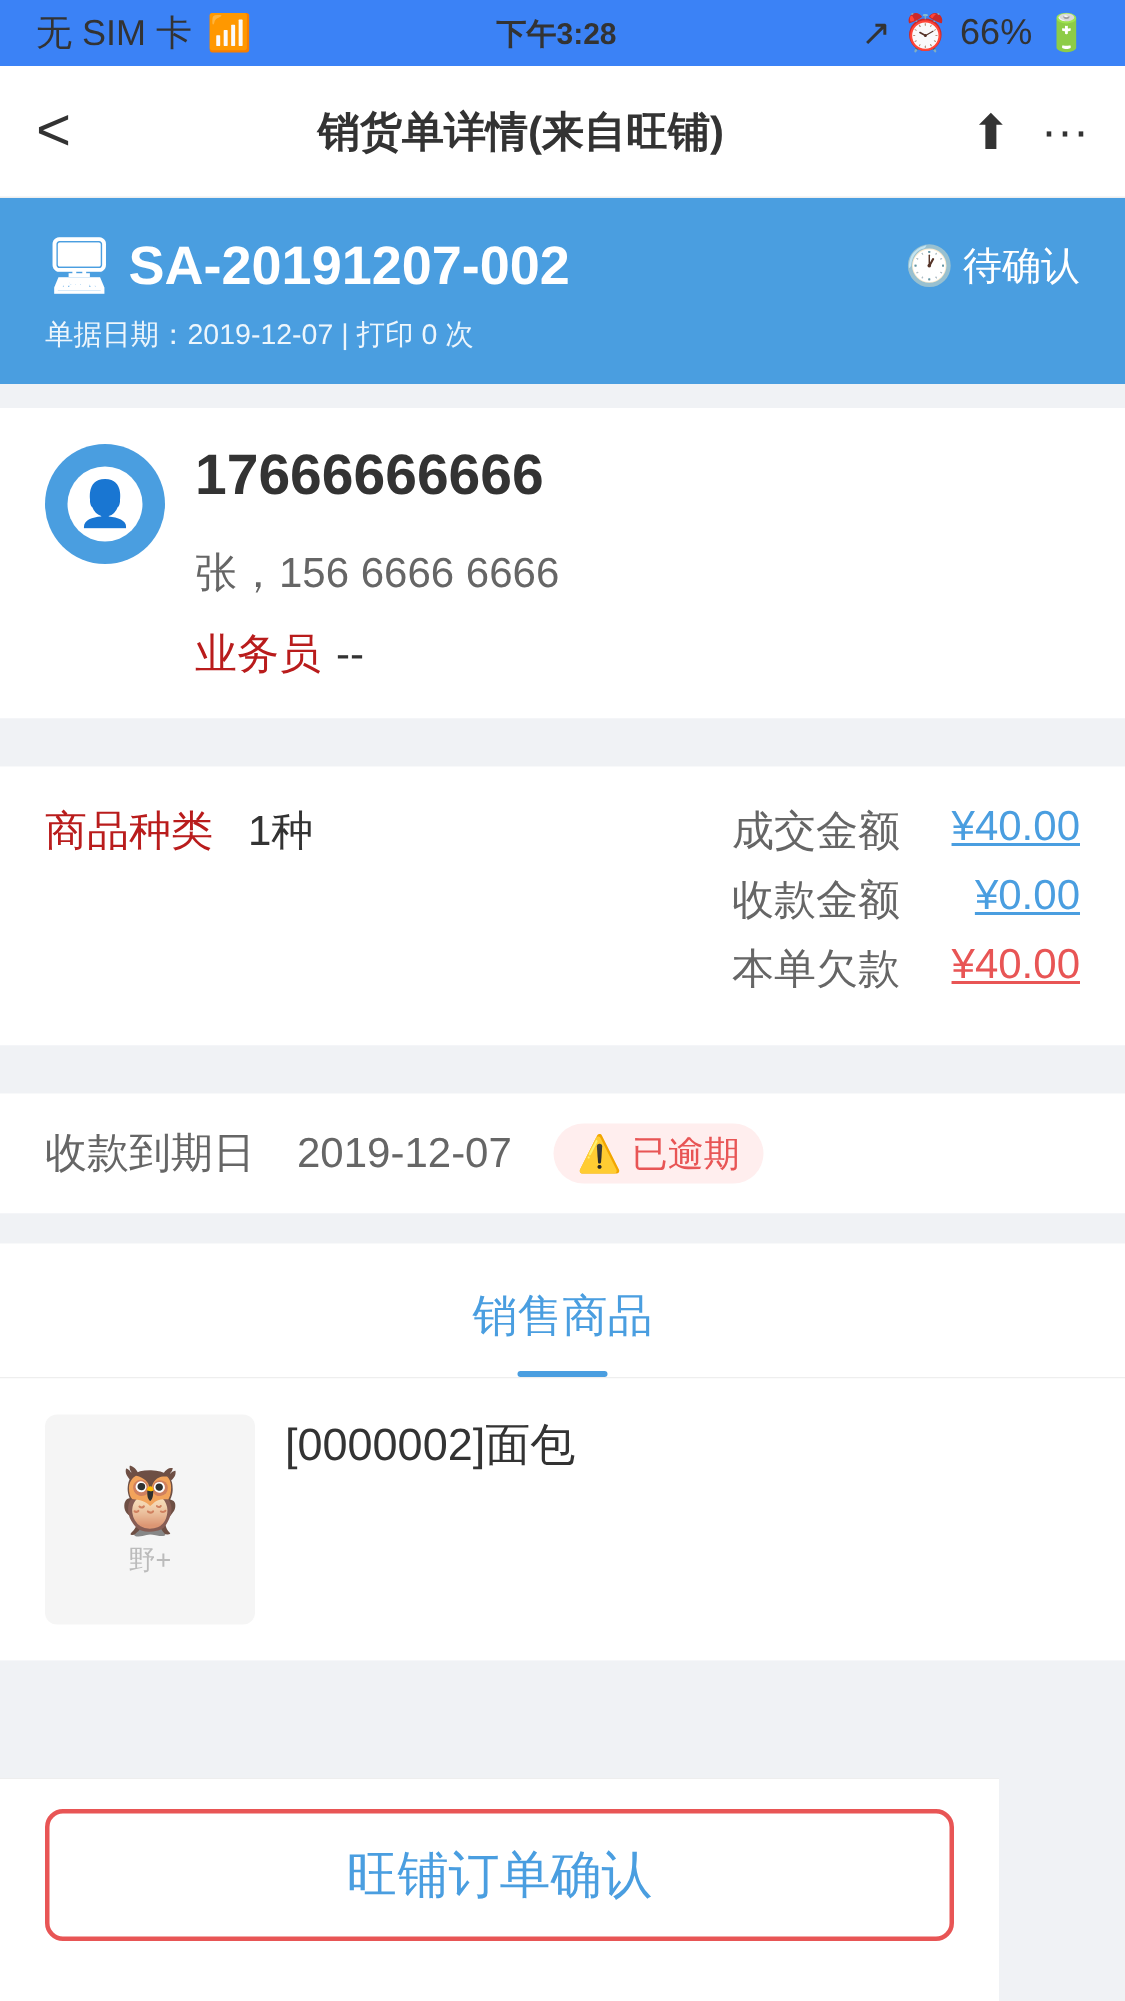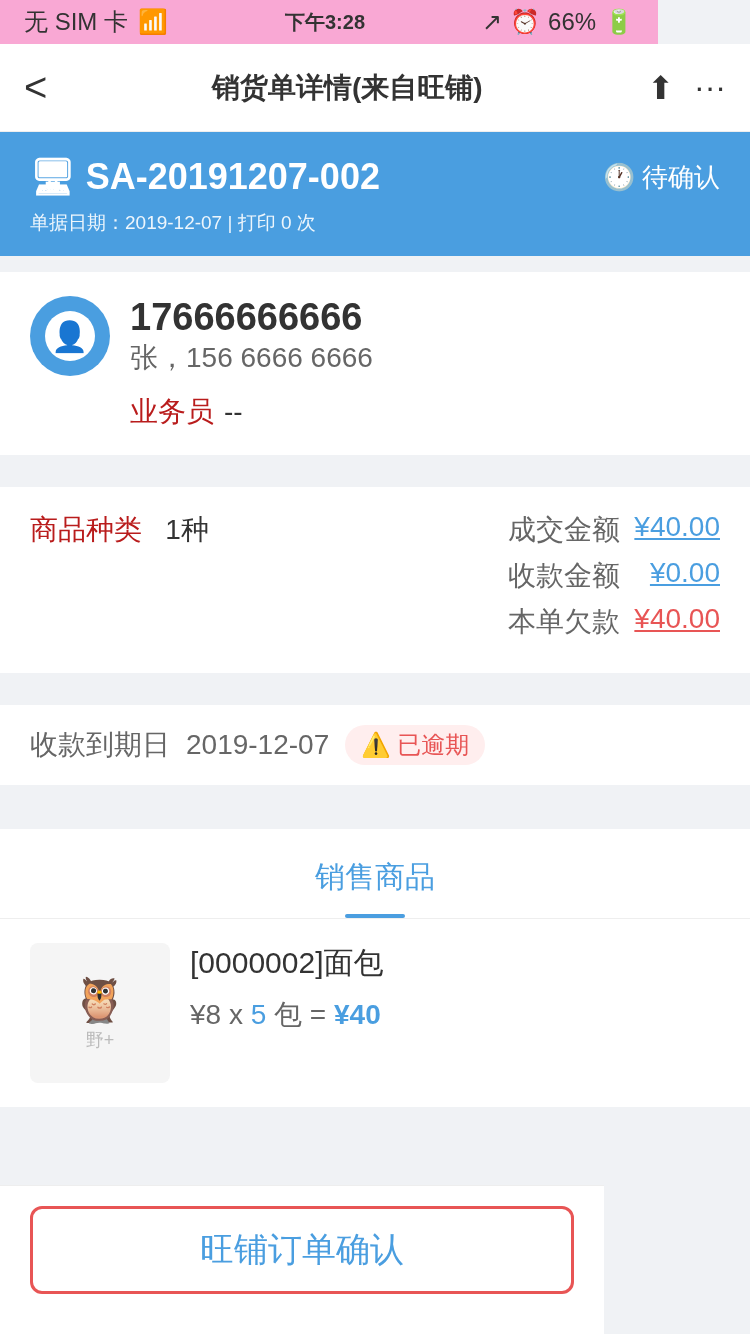--- a/index.html
+++ b/index.html
@@ -9,23 +9,23 @@
       min-height: 1334px;
       background: #f0f2f5;
       font-family: -apple-system, "PingFang SC", "Helvetica Neue", Arial, sans-serif;
       font-size: 28px;
       color: #333;
       position: relative;
     }
 
     
     .status-bar {
-      width: 658px;
+      width: 750px;
       height: 44px;
-      background: #f9a8d4;
+      background: #3b82f6;
       display: flex;
       align-items: center;
       justify-content: space-between;
       padding: 0 24px;
       font-size: 24px;
       font-weight: 500;
     }
     .status-left { display: flex; align-items: center; gap: 10px; }
     .status-center { font-size: 20px; font-weight: 700; }
     .status-right { display: flex; align-items: center; gap: 8px; font-size: 24px; }
@@ -110,21 +110,21 @@
       border-radius: 50%;
       background: #fff;
       display: flex;
       align-items: center;
       justify-content: center;
       font-size: 30px;
       color: #4a9ee0;
     }
     .customer-info { flex: 1; }
     .customer-phone { font-size: 38px; font-weight: 600; color: #333; }
-    .customer-name { font-size: 28px; color: #666; margin-top: 0; }
+    .customer-name { font-size: 28px; color: #666; margin-top: 24px; }
     .customer-meta {
       display: flex;
       gap: 60px;
       margin-top: 16px;
       font-size: 28px;
       color: #666;
     }
     .meta-item { display: flex; gap: 10px; align-items: center; }
     .meta-label { color: #b91c1c; }
     .meta-value { color: #333; }
@@ -137,53 +137,54 @@
       display: flex;
       justify-content: space-between;
       align-items: flex-start;
     }
     .summary-left { font-size: 28px; color: #666; }
     .summary-count { color: #333; font-weight: 500; }
     .summary-right { text-align: right; }
     .summary-row {
       display: flex;
       justify-content: flex-end;
+      gap: 20px;
       margin-bottom: 8px;
       font-size: 28px;
     }
     .amount-label { color: #666; }
     .amount-value { color: #4a9ee0; font-weight: 500; min-width: 100px; text-align: right; text-decoration: underline; }
     .amount-value.red { color: #e85555; }
 
     
     .due-section {
       background: #fff;
       margin-top: 16px;
       padding: 20px 30px;
       font-size: 28px;
       color: #666;
       display: flex;
       align-items: center;
-      gap: 16px;
+      gap: 28px;
     }
     .overdue-badge {
       background: #ffeeee;
       color: #e85555;
       border-radius: 20px;
       padding: 4px 16px;
       font-size: 24px;
       display: flex;
       align-items: center;
       gap: 6px;
     }
 
     
     .tabs-section {
       background: #fff;
-      margin-top: 28px;
+      margin-top: 4px;
     }
     .tabs-row {
       display: flex;
       border-bottom: 1px solid #eee;
     }
     .tab {
       flex: 1;
       text-align: center;
       padding: 28px 0 20px;
       font-size: 30px;
@@ -234,21 +235,21 @@
     .bottom-space {
       height: 200px;
       background: #f0f2f5;
     }
 
     
     .bottom-bar {
       position: fixed;
       bottom: 0;
       left: 0;
-      width: 604px;
+      width: 666px;
       background: #fff;
       padding: 20px 30px 40px;
       border-top: 1px solid #eee;
     }
     .confirm-btn {
       width: 100%;
       height: 88px;
       border: 3px solid #e85555;
       border-radius: 12px;
       background: #fff;
@@ -382,28 +383,20 @@
 
   <div class="product-item">
     <div class="product-thumb">
       <div class="owl-logo">
         <span style="font-size:44px;">🦉</span>
         <span class="owl-text">野+</span>
       </div>
     </div>
     <div class="product-details">
       <div class="product-name">[0000002]面包</div>
-      <div class="product-price">
-        <span>¥8</span>
-        <span> x </span>
-        <span class="qty">5</span>
-        <span>包</span>
-        <span> = </span>
-        <span class="total">¥40</span>
-      </div>
     </div>
   </div>
 </div>
 
 <div class="bottom-space"></div>
 
 <div class="bottom-bar">
   <button class="confirm-btn">
     <span>旺铺订单确认</span>
   </button>

